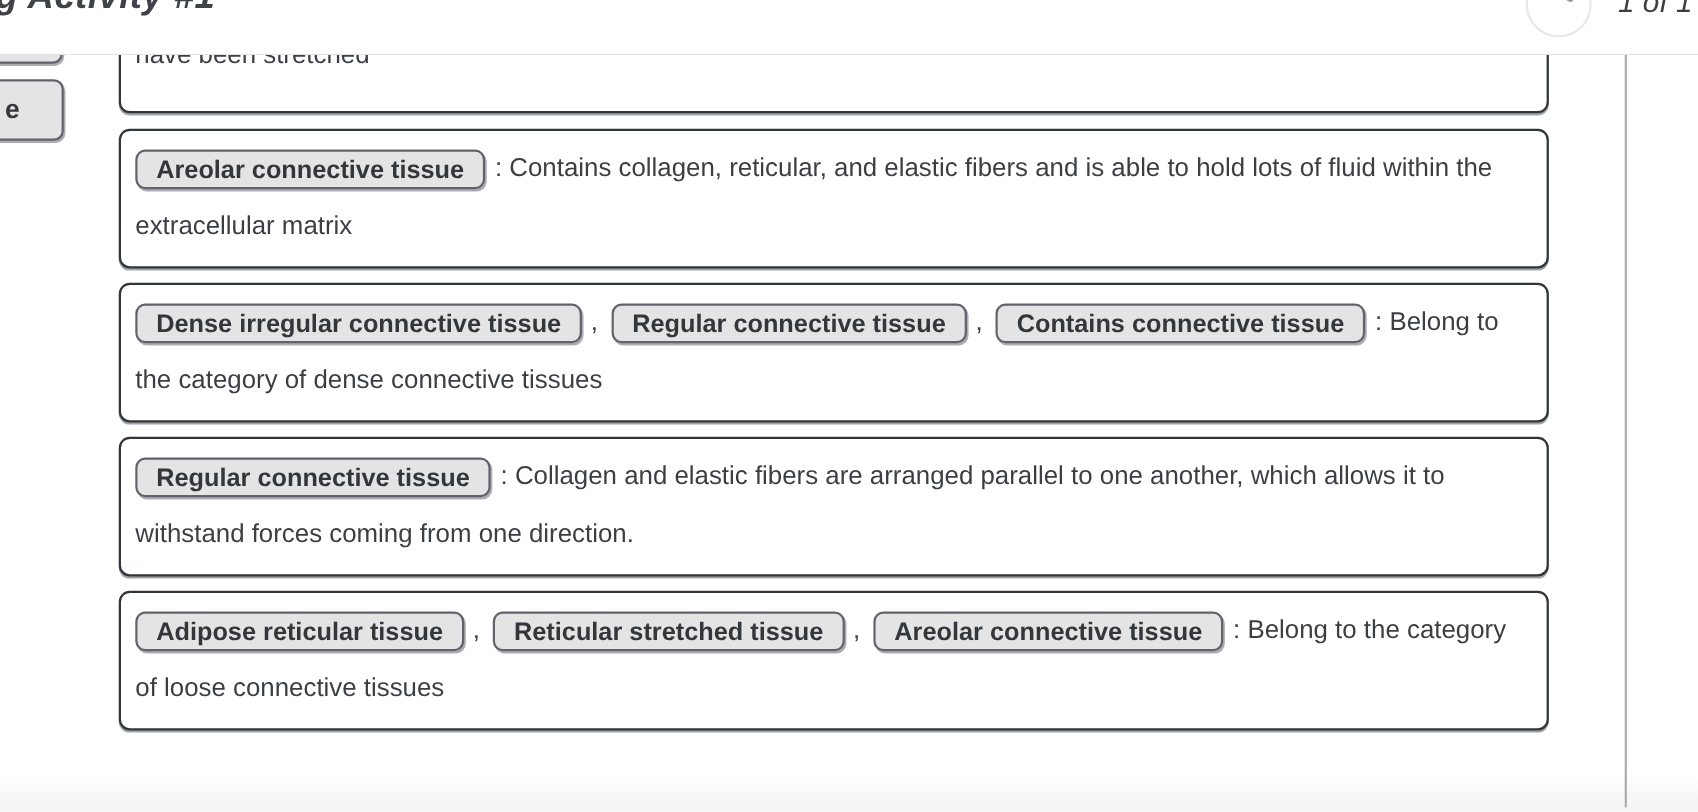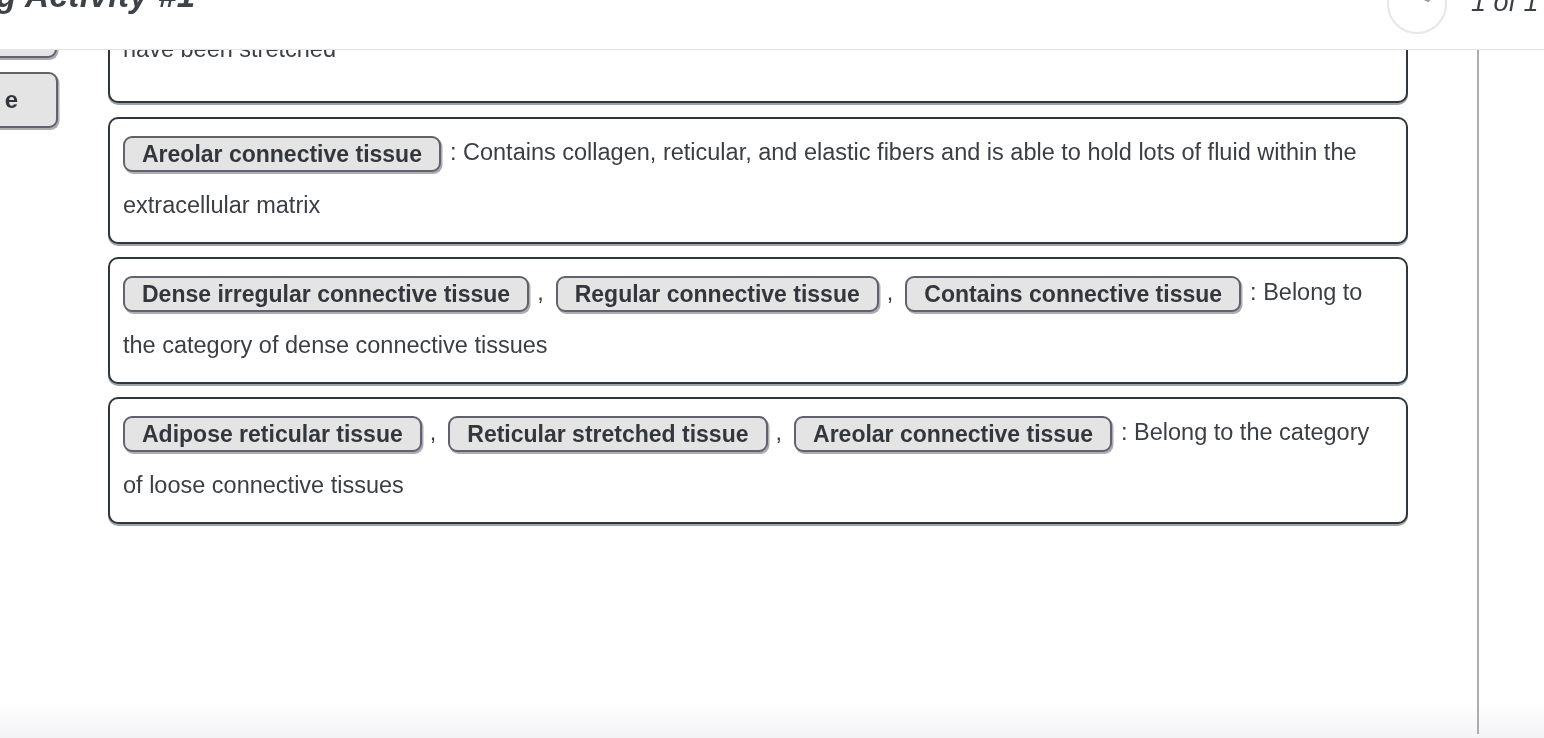--- a/index.html
+++ b/index.html
@@ -52,20 +52,23 @@
   </div>
 
   <div class="match-list">
       <div class="match-box">
         <div class="match-line"><span class="chip">Areolar connective tissue</span><span class="desc">: Contains collagen, reticular, and elastic fibers and is able to hold lots of fluid within the extracellular matrix</span></div>
       </div>
       <div class="match-box">
         <div class="match-line"><span class="chip">Dense irregular connective tissue</span><span class="comma">,</span><span class="chip">Regular connective tissue</span><span class="comma">,</span><span class="chip">Contains connective tissue</span><span class="desc">: Belong to the category of dense connective tissues</span></div>
       </div>
       <div class="match-box">
+        <div class="match-line"><span class="chip">Regular connective tissue</span><span class="desc">: Collagen and elastic fibers are arranged parallel to one another, which allows it to withstand forces coming from one direction.</span></div>
+      </div>
+      <div class="match-box">
         <div class="match-line"><span class="chip">Adipose reticular tissue</span><span class="comma">,</span><span class="chip">Reticular stretched tissue</span><span class="comma">,</span><span class="chip">Areolar connective tissue</span><span class="desc">: Belong to the category of loose connective tissues</span></div>
       </div>
     </div>
 
   <span class="chip bank-chip-a"></span>
   <span class="chip bank-chip-b">
     <span class="frag">e</span>
   </span>
 
   <div class="header">

